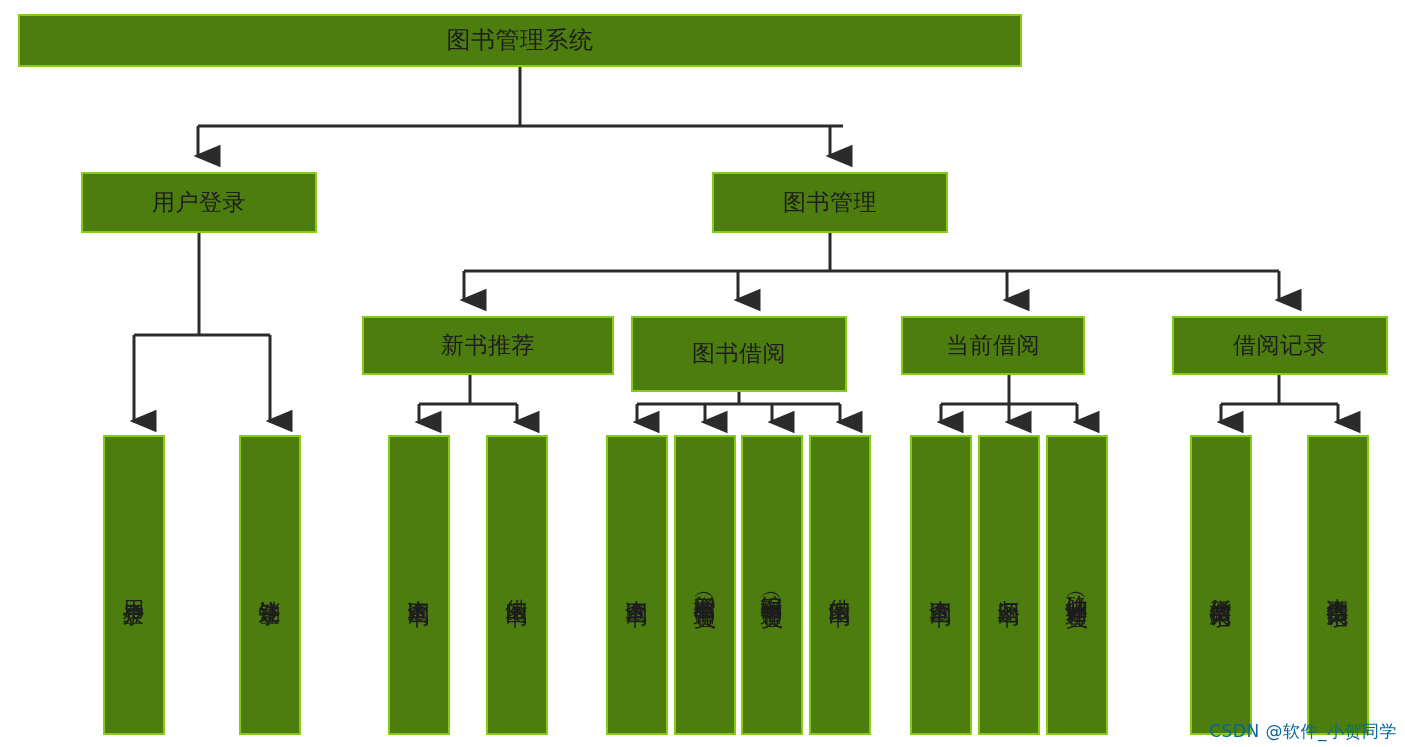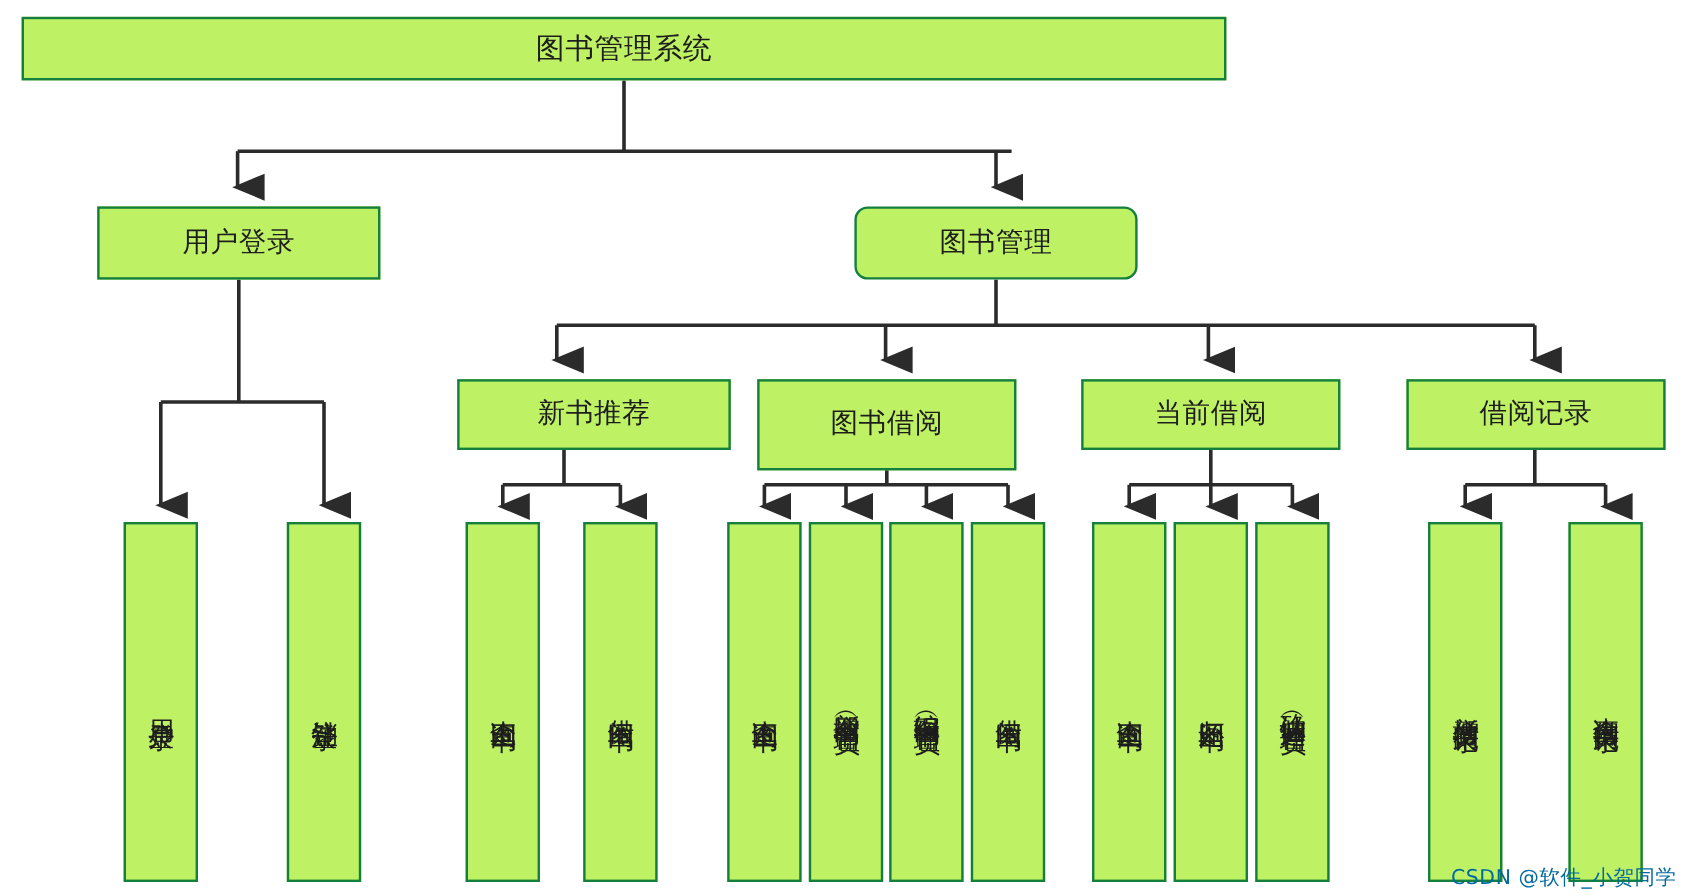--- a/index.html
+++ b/index.html
@@ -18,22 +18,22 @@
   #svg-layer {
     position: absolute;
     left: 0;
     top: 0;
     width: 1405px;
     height: 747px;
   }
   .node {
     position: absolute;
     box-sizing: border-box;
-    border: 2px solid #15803d;
-    background: #bef264;
+    border: 2px solid #84cc16;
+    background: #4d7c0f;
     display: flex;
     align-items: center;
     justify-content: center;
     color: #1d1d1d;
   }
   .node-h {
     font-size: 23px;
     letter-spacing: 0.5px;
     line-height: 1.1;
   }
@@ -118,33 +118,33 @@
   </svg>
 
   <div class="node node-h node-root" style="left:18px; top:14px; width:1004px; height:53px;">
     <span>图书管理系统</span>
   </div>
 
   <div class="node node-h" style="left:81px; top:172px; width:236px; height:61px;">
     <span>用户登录</span>
   </div>
 
-  <div class="node node-h" style="left:712px; top:172px; width:236px; height:61px;border-radius:11px;">
+  <div class="node node-h" style="left:712px; top:172px; width:236px; height:61px;">
     <span>图书管理</span>
   </div>
 
-  <div class="node node-h" style="left:362px; top:316px; width:228px; height:59px;margin-left:19px;">
+  <div class="node node-h" style="left:362px; top:316px; width:252px; height:59px;">
     <span>新书推荐</span>
   </div>
 
   <div class="node node-h" style="left:631px; top:316px; width:216px; height:76px;">
     <span>图书借阅</span>
   </div>
 
-  <div class="node node-h" style="left:901px; top:316px; width:216px; height:59px;">
+  <div class="node node-h" style="left:901px; top:316px; width:184px; height:59px;">
     <span>当前借阅</span>
   </div>
 
   <div class="node node-h" style="left:1172px; top:316px; width:216px; height:59px;align-items:center;">
     <span>借阅记录</span>
   </div>
 
   <div class="node node-v" style="left:103px; top:435px; width:62px; height:300px;">
     <span>用户登录</span>
   </div>

